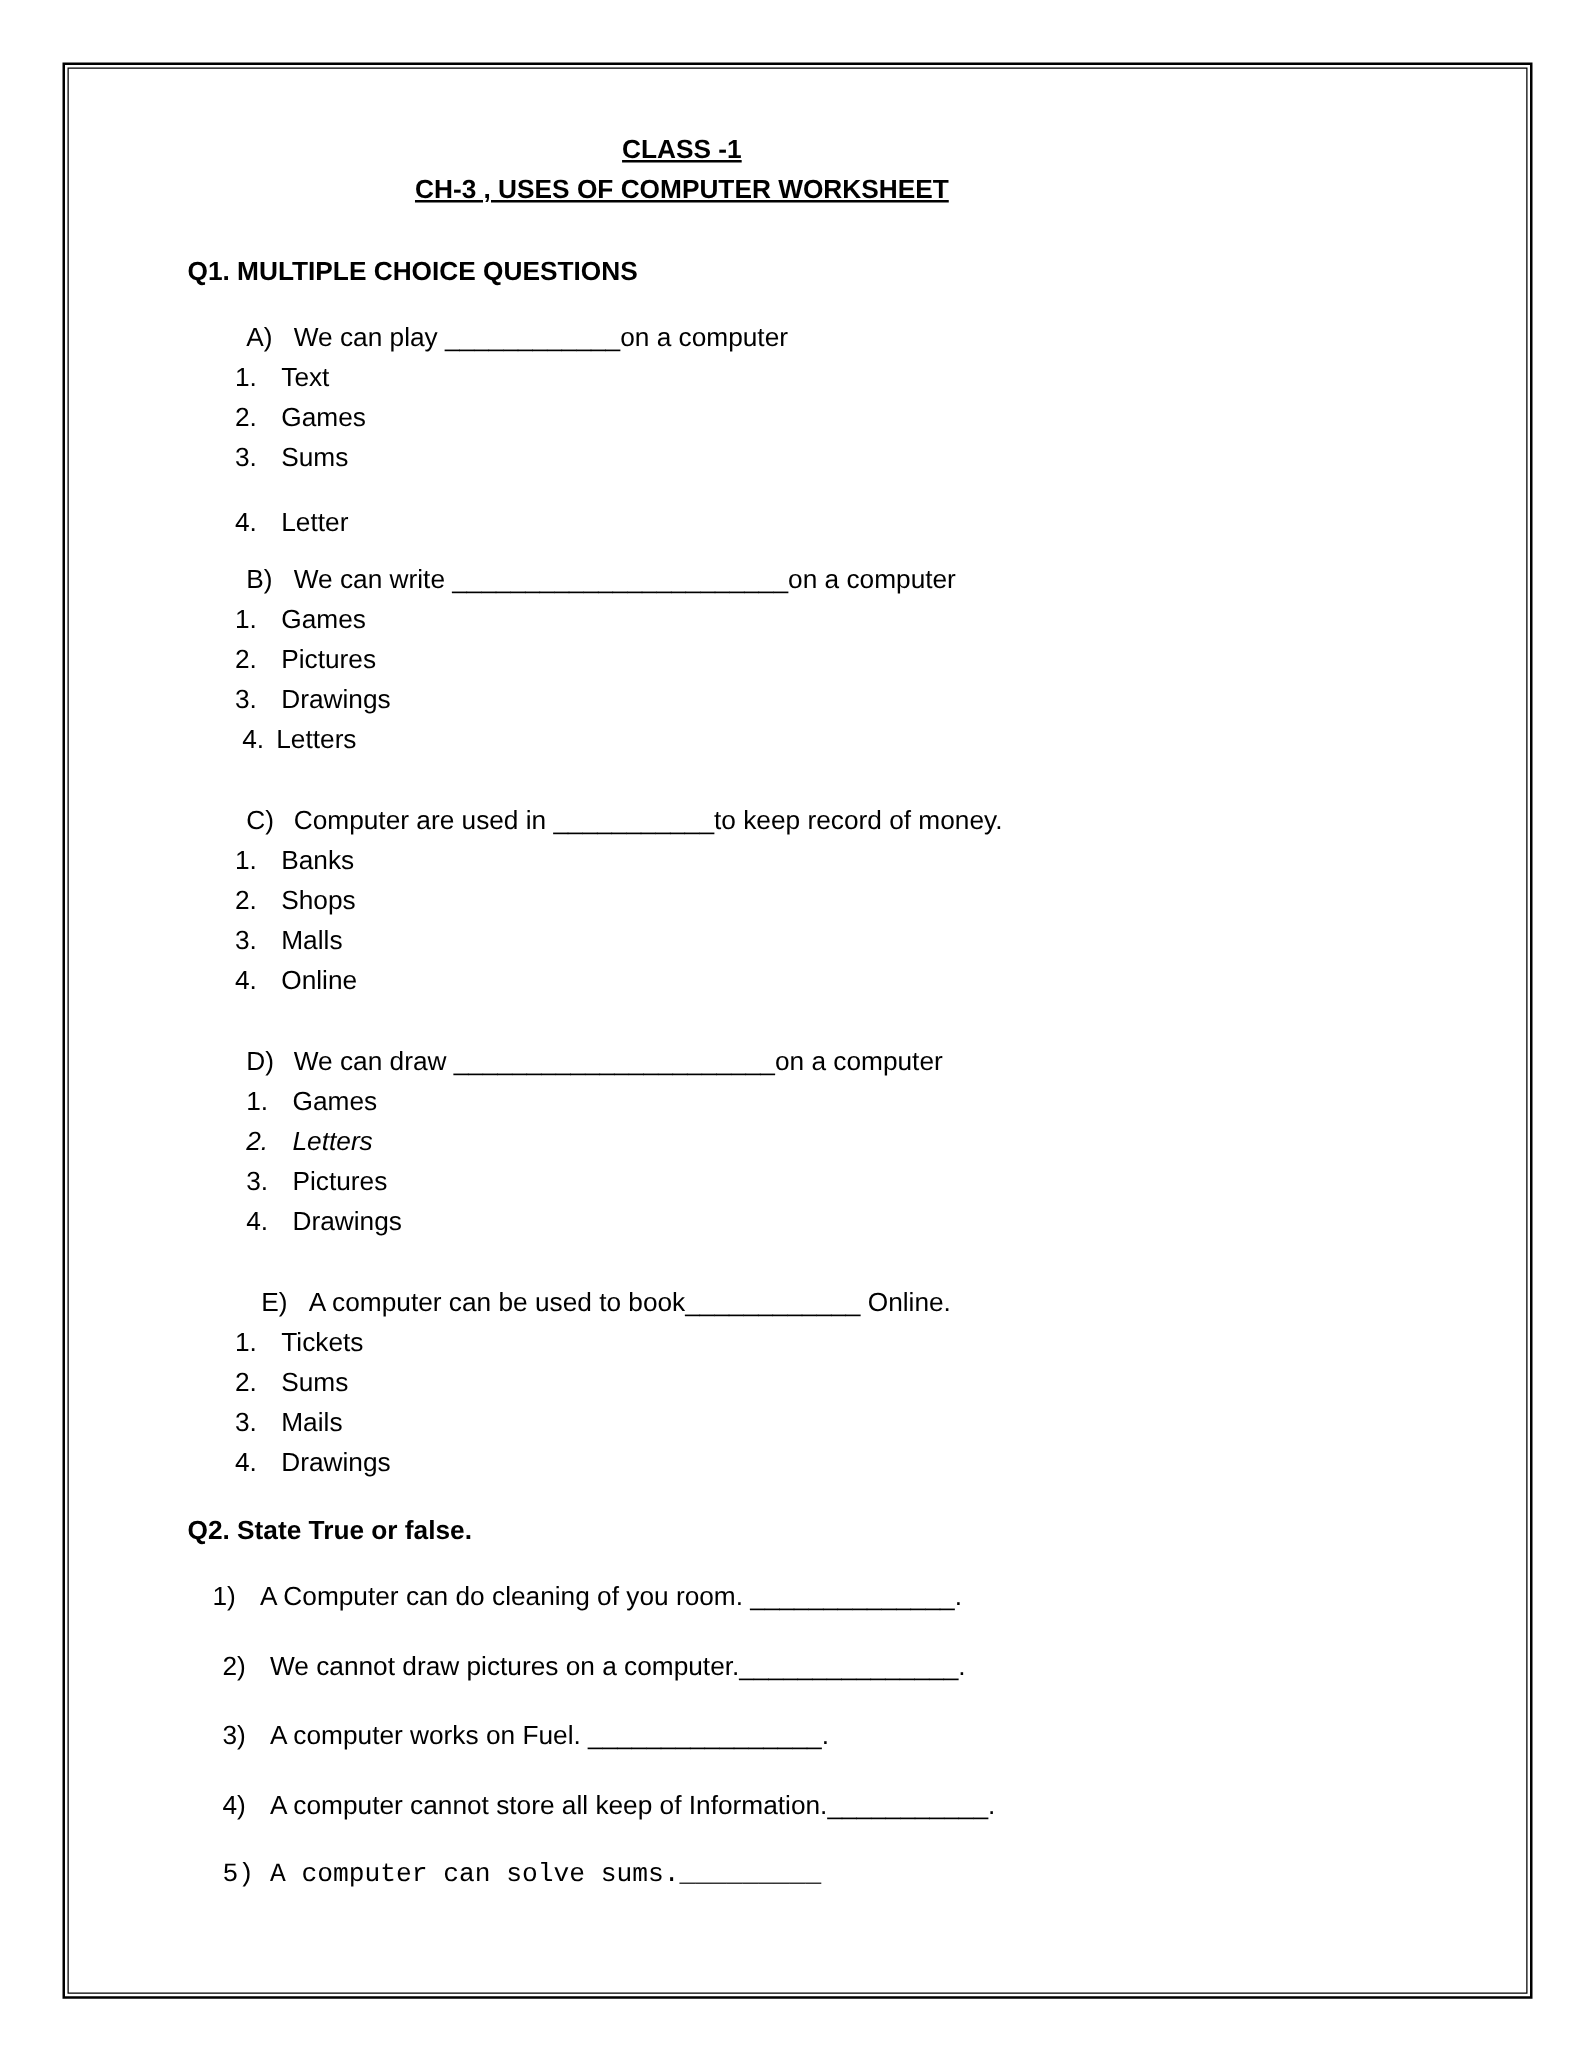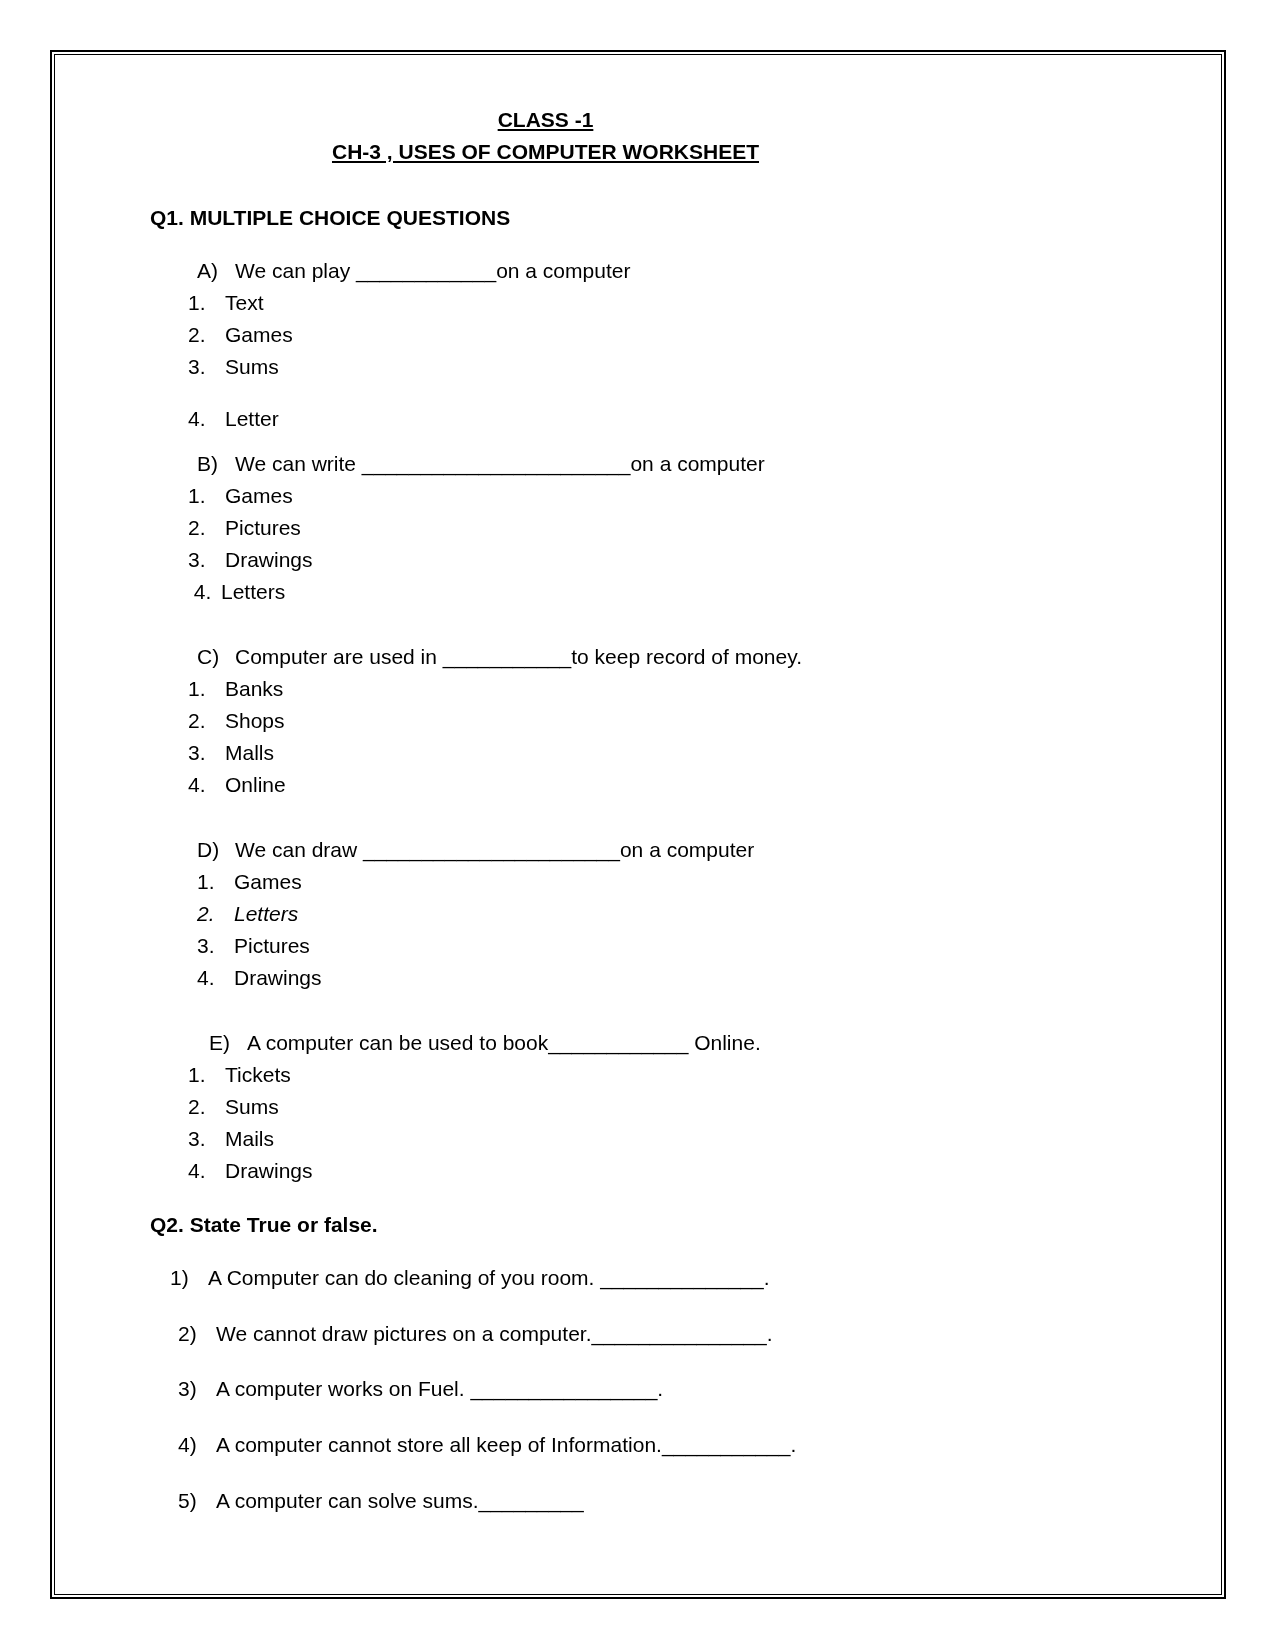--- a/index.html
+++ b/index.html
@@ -64,13 +64,13 @@
 <div class="t" style="left:188px; top:1094px;"><span class="opt-num">2.</span><span>Sums</span></div>
 <div class="t" style="left:188px; top:1126px;"><span class="opt-num">3.</span><span>Mails</span></div>
 <div class="t" style="left:188px; top:1158px;"><span class="opt-num">4.</span><span>Drawings</span></div>
 
 <div class="t heading" style="left:150px; top:1212px;">Q2. State True or false.</div>
 
 <div class="t" style="left:170px; top:1265px;"><span class="tf-num">1)</span><span>A Computer can do cleaning of you room. ______________.</span></div>
 <div class="t" style="left:178px; top:1321px;"><span class="tf-num">2)</span><span>We cannot draw pictures on a computer._______________.</span></div>
 <div class="t" style="left:178px; top:1376px;"><span class="tf-num">3)</span><span>A computer works on Fuel. ________________.</span></div>
 <div class="t" style="left:178px; top:1432px;"><span class="tf-num">4)</span><span>A computer cannot store all keep of Information.___________.</span></div>
-<div class="t" style="left:178px; top:1488px;"><span class="tf-num">5)</span><span>A computer can solve sums._________</span></div>
+<div class="t" style="left:178px; top:1488px;font-family:Liberation Mono, monospace;"><span class="tf-num">5)</span><span>A computer can solve sums._________</span></div>
 
 </body></html>

